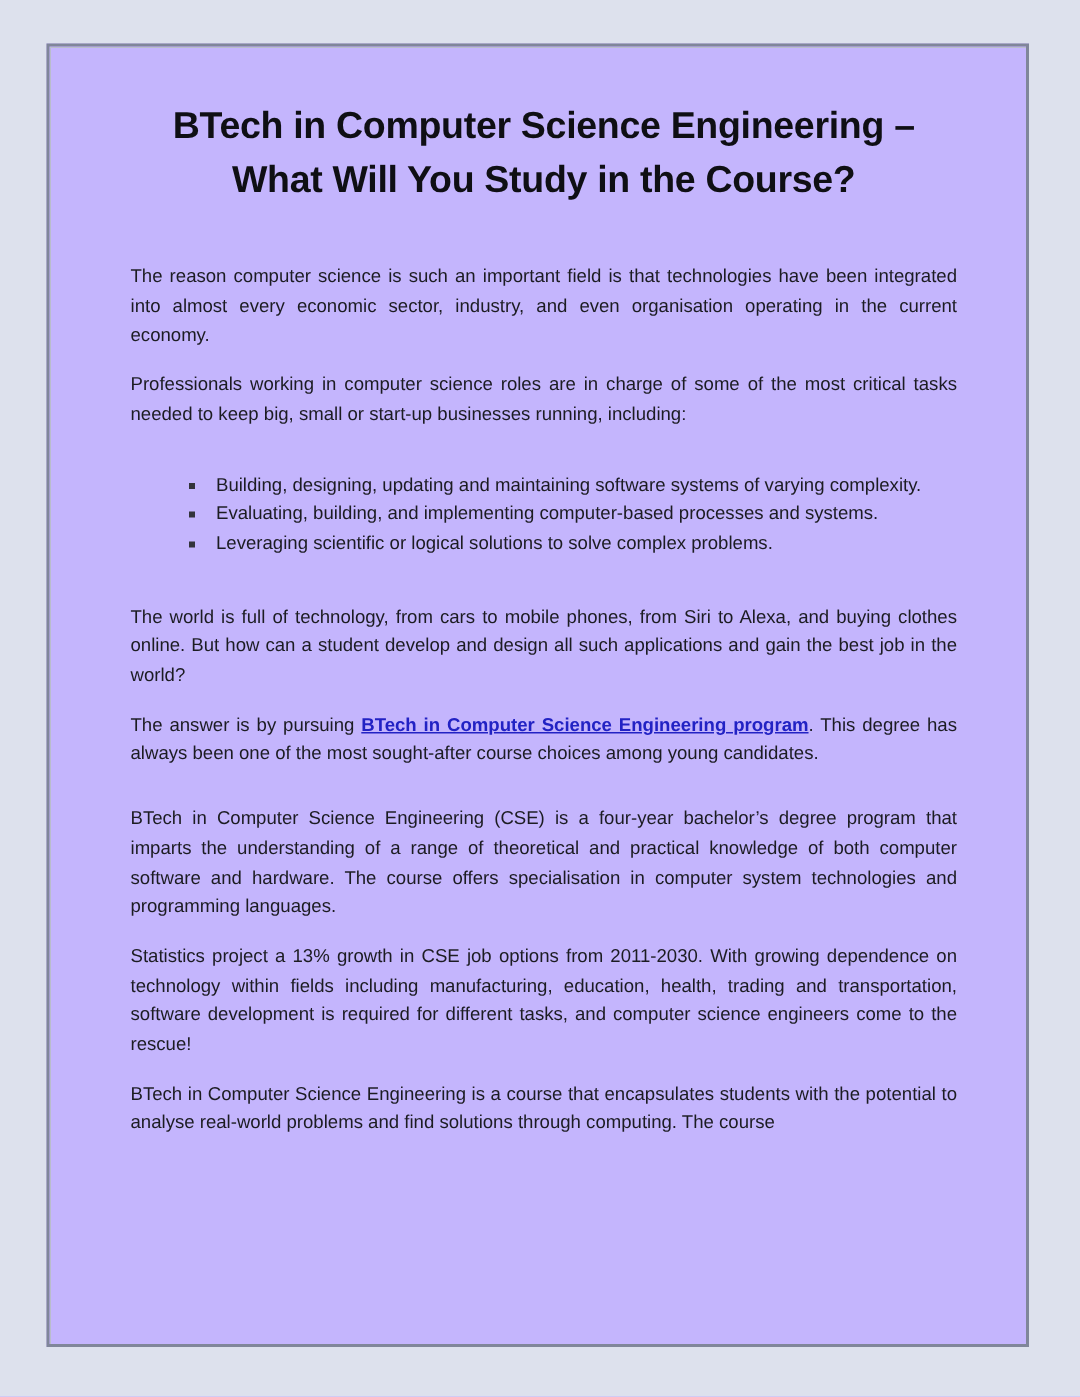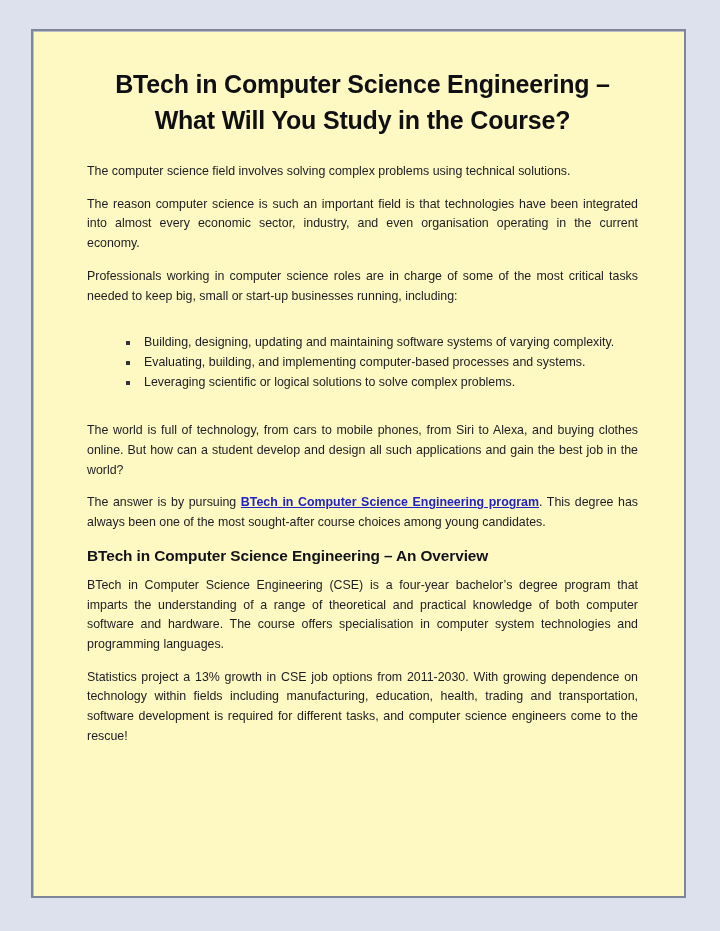--- a/index.html
+++ b/index.html
@@ -14,21 +14,21 @@
     overflow: hidden;
   }
   .page-frame {
     position: absolute;
     left: 31px;
     top: 29px;
     width: 655px;
     height: 869px;
     border: 2px solid #80869a;
     box-sizing: border-box;
-    background: #fef9c3;
+    background: #c4b5fd;
     box-shadow: 1px 1px 0 0 #b9bdcb inset;
     overflow: hidden;
   }
   .content {
     position: absolute;
     left: 54px;      
     top: 36px;
     width: 551px;    
   }
   .doc-title {
@@ -103,21 +103,20 @@
 <div class="page-frame">
   <div class="content">
 
     <div class="doc-title">
       <span class="tline">BTech in Computer Science Engineering –</span>
       <span class="tline">What Will You Study in the Course?</span>
     </div>
 
     <div class="gap-after-title"></div>
 
-    <p class="para">The computer science field involves solving complex problems using technical solutions.</p>
 
     <div class="gap"></div>
 
     <p class="para">The reason computer science is such an important field is that technologies have been integrated into almost every economic sector, industry, and even organisation operating in the current economy.</p>
 
     <div class="gap"></div>
 
     <p class="para">Professionals working in computer science roles are in charge of some of the most critical tasks needed to keep big, small or start-up businesses running, including:</p>
 
     <div class="gap-list-top"></div>
@@ -140,27 +139,27 @@
     <div class="gap"></div>
 
     <p class="para">The world is full of technology, from cars to mobile phones, from Siri to Alexa, and buying clothes online. But how can a student develop and design all such applications and gain the best job in the world?</p>
 
     <div class="gap"></div>
 
     <p class="para"><span>The answer is by pursuing </span><a class="inline-link" href="#">BTech in Computer Science Engineering program</a><span>. This degree has always been one of the most sought-after course choices among young candidates.</span></p>
 
     <div class="gap"></div>
 
-    <h2 class="subhead">BTech in Computer Science Engineering – An Overview</h2>
 
     <div class="gap-sm"></div>
 
     <p class="para">BTech in Computer Science Engineering (CSE) is a four-year bachelor’s degree program that imparts the understanding of a range of theoretical and practical knowledge of both computer software and hardware. The course offers specialisation in computer system technologies and programming languages.</p>
 
     <div class="gap"></div>
 
     <p class="para">Statistics project a 13% growth in CSE job options from 2011-2030. With growing dependence on technology within fields including manufacturing, education, health, trading and transportation, software development is required for different tasks, and computer science engineers come to the rescue!</p>
 
     <div class="gap"></div>
 
+    <p class="para clipped-tail">BTech in Computer Science Engineering is a course that encapsulates students with the potential to analyse real-world problems and find solutions through computing. The course</p>
 
   </div>
 </div>
 
 </body></html>

